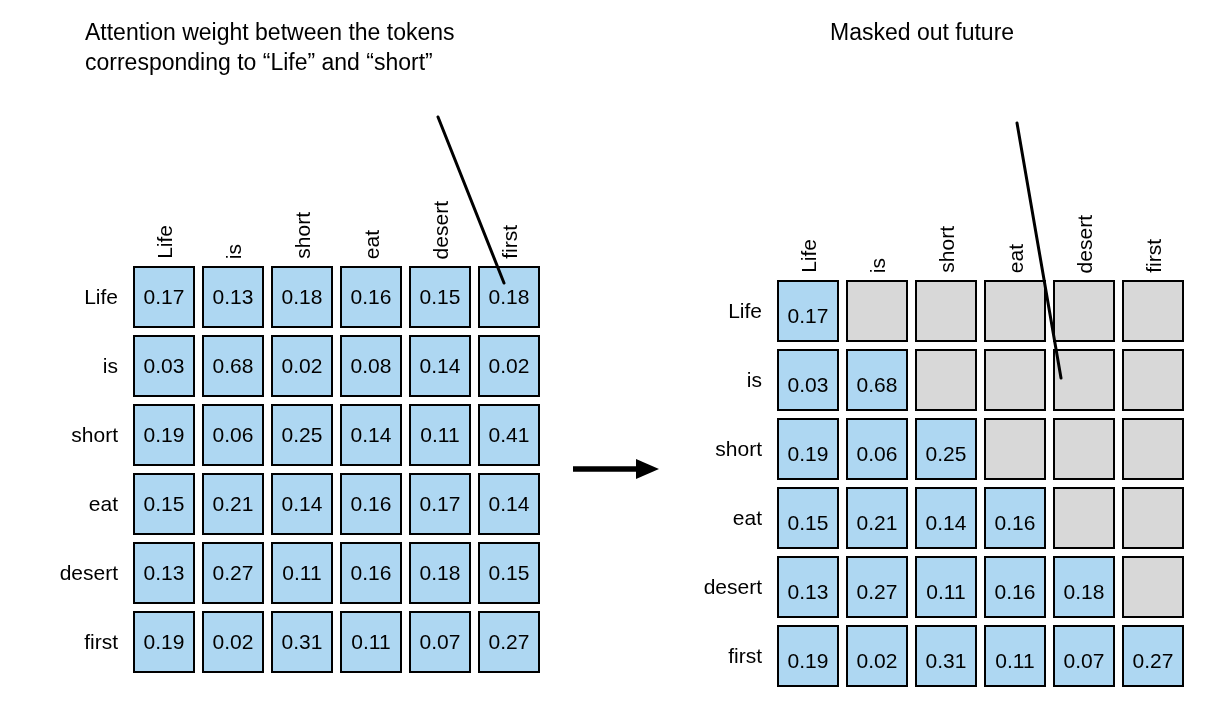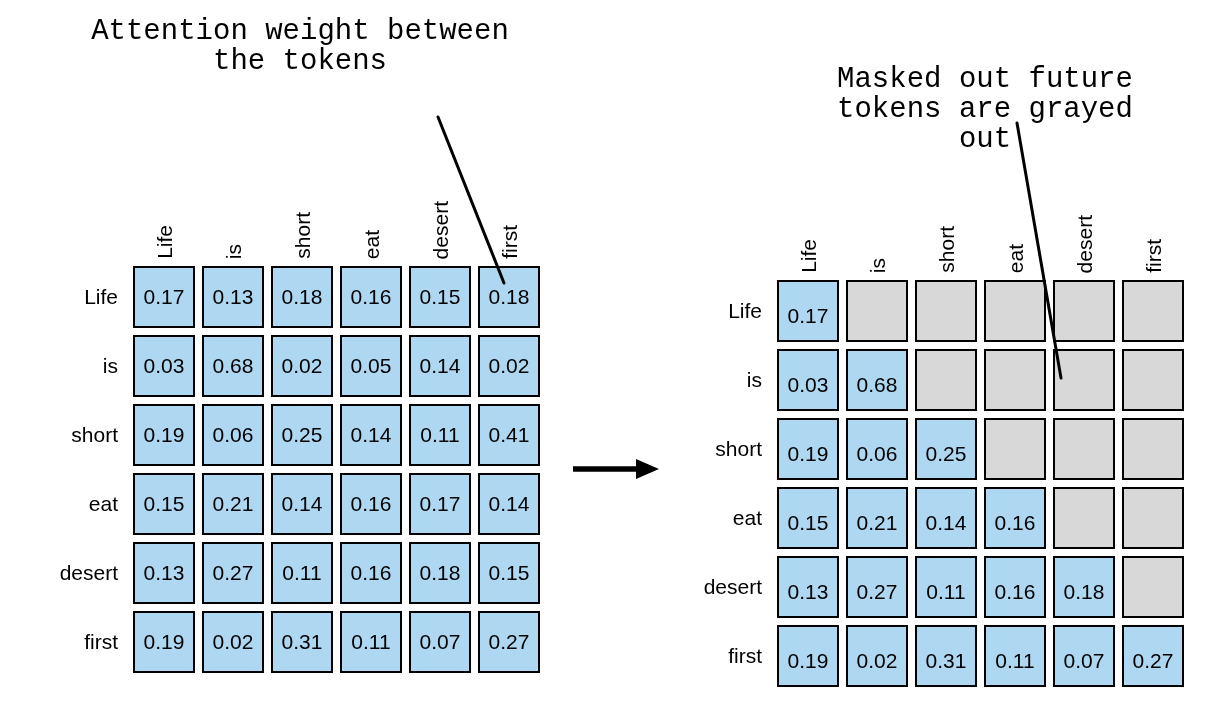--- a/index.html
+++ b/index.html
@@ -6,28 +6,26 @@
   html, body { background: #ffffff; }
   body {
     width: 1220px; height: 702px;
     position: relative;
     font-family: "Liberation Sans", sans-serif;
     color: #000;
     overflow: hidden;
   }
   .caption {
     position: absolute;
-    text-align: center;
-    font-size: 29px;
+    font-size: 23px;
     line-height: 30px;
     color: #000;
-    font-family: Liberation Mono, monospace;
   }
   .caption-left  { left: 85px;  top: 17px; width: 430px; }
-  .caption-right { left: 830px; top: 17px; width: 310px; margin-top: 48px; }
+  .caption-right { left: 830px; top: 17px; width: 310px; }
 
   .matrix-grid {
     position: absolute;
     display: grid;
     grid-template-columns: repeat(6, 62px);
     grid-template-rows: repeat(6, 62px);
     gap: 7px;
   }
   .matrix-left  { left: 133px; top: 266px; }
   .matrix-right { left: 777px; top: 280px; }
@@ -86,25 +84,25 @@
     left: 0; top: 0;
     width: 1220px; height: 702px;
     pointer-events: none;
   }
 </style>
 </head>
 <body style="--cell-active: #aed7f2; --cell-masked: #d8d8d8; --cell-border: #000000;">
 
 <div class="caption caption-left">
   <div>Attention weight between the tokens</div>
+  <div>corresponding to “Life” and “short”</div>
 </div>
 
 <div class="caption caption-right">
   <div>Masked out future</div>
-  <div>tokens are grayed out</div>
 </div>
 
 <div class="col-labels col-labels-left">
     <div class="label-slot">
       <span class="vlabel">Life</span>
     </div>
     <div class="label-slot">
       <span class="vlabel">is</span>
     </div>
     <div class="label-slot">
@@ -143,21 +141,21 @@
 <div class="matrix-grid matrix-left">
     <div class="cell active">0.17</div>
     <div class="cell active">0.13</div>
     <div class="cell active">0.18</div>
     <div class="cell active">0.16</div>
     <div class="cell active">0.15</div>
     <div class="cell active">0.18</div>
     <div class="cell active">0.03</div>
     <div class="cell active">0.68</div>
     <div class="cell active">0.02</div>
-    <div class="cell active">0.05</div>
+    <div class="cell active">0.08</div>
     <div class="cell active">0.14</div>
     <div class="cell active">0.02</div>
     <div class="cell active">0.19</div>
     <div class="cell active">0.06</div>
     <div class="cell active">0.25</div>
     <div class="cell active">0.14</div>
     <div class="cell active">0.11</div>
     <div class="cell active">0.41</div>
     <div class="cell active">0.15</div>
     <div class="cell active">0.21</div>

